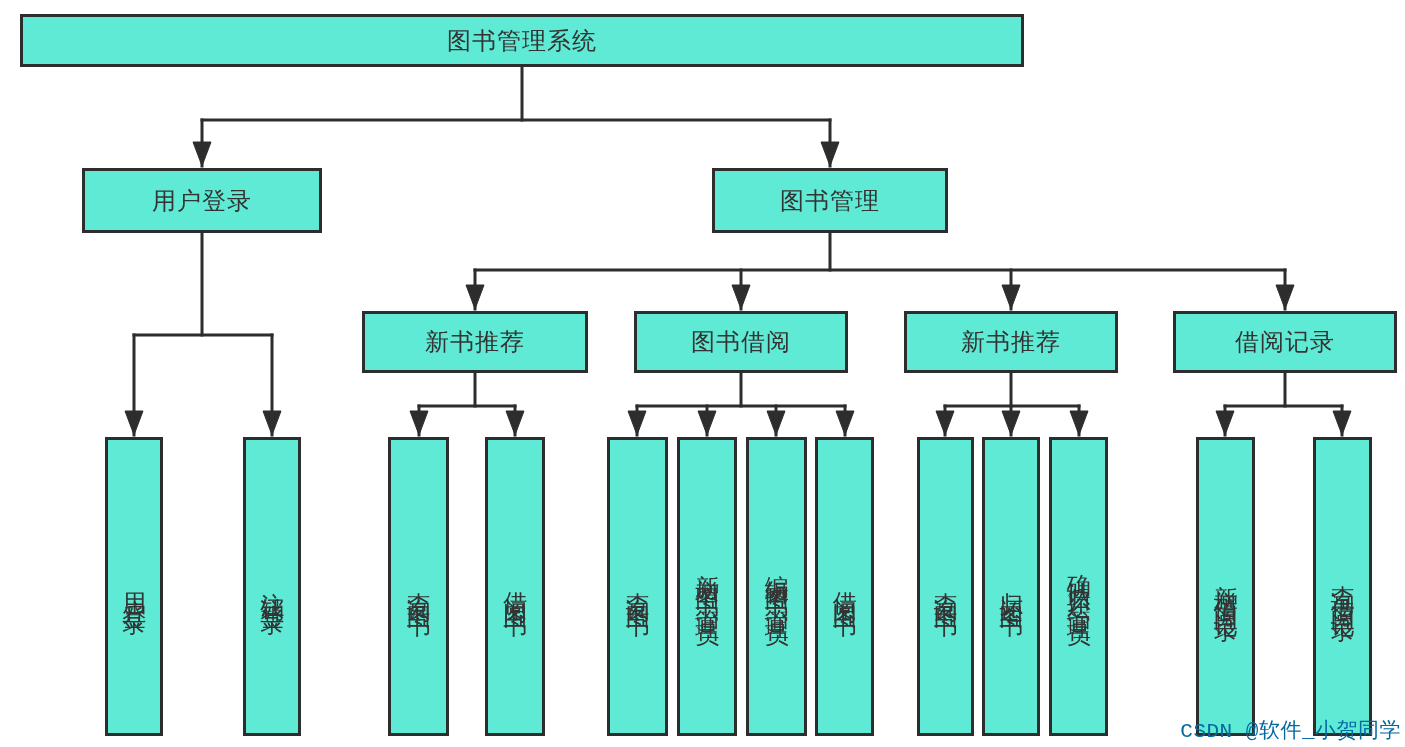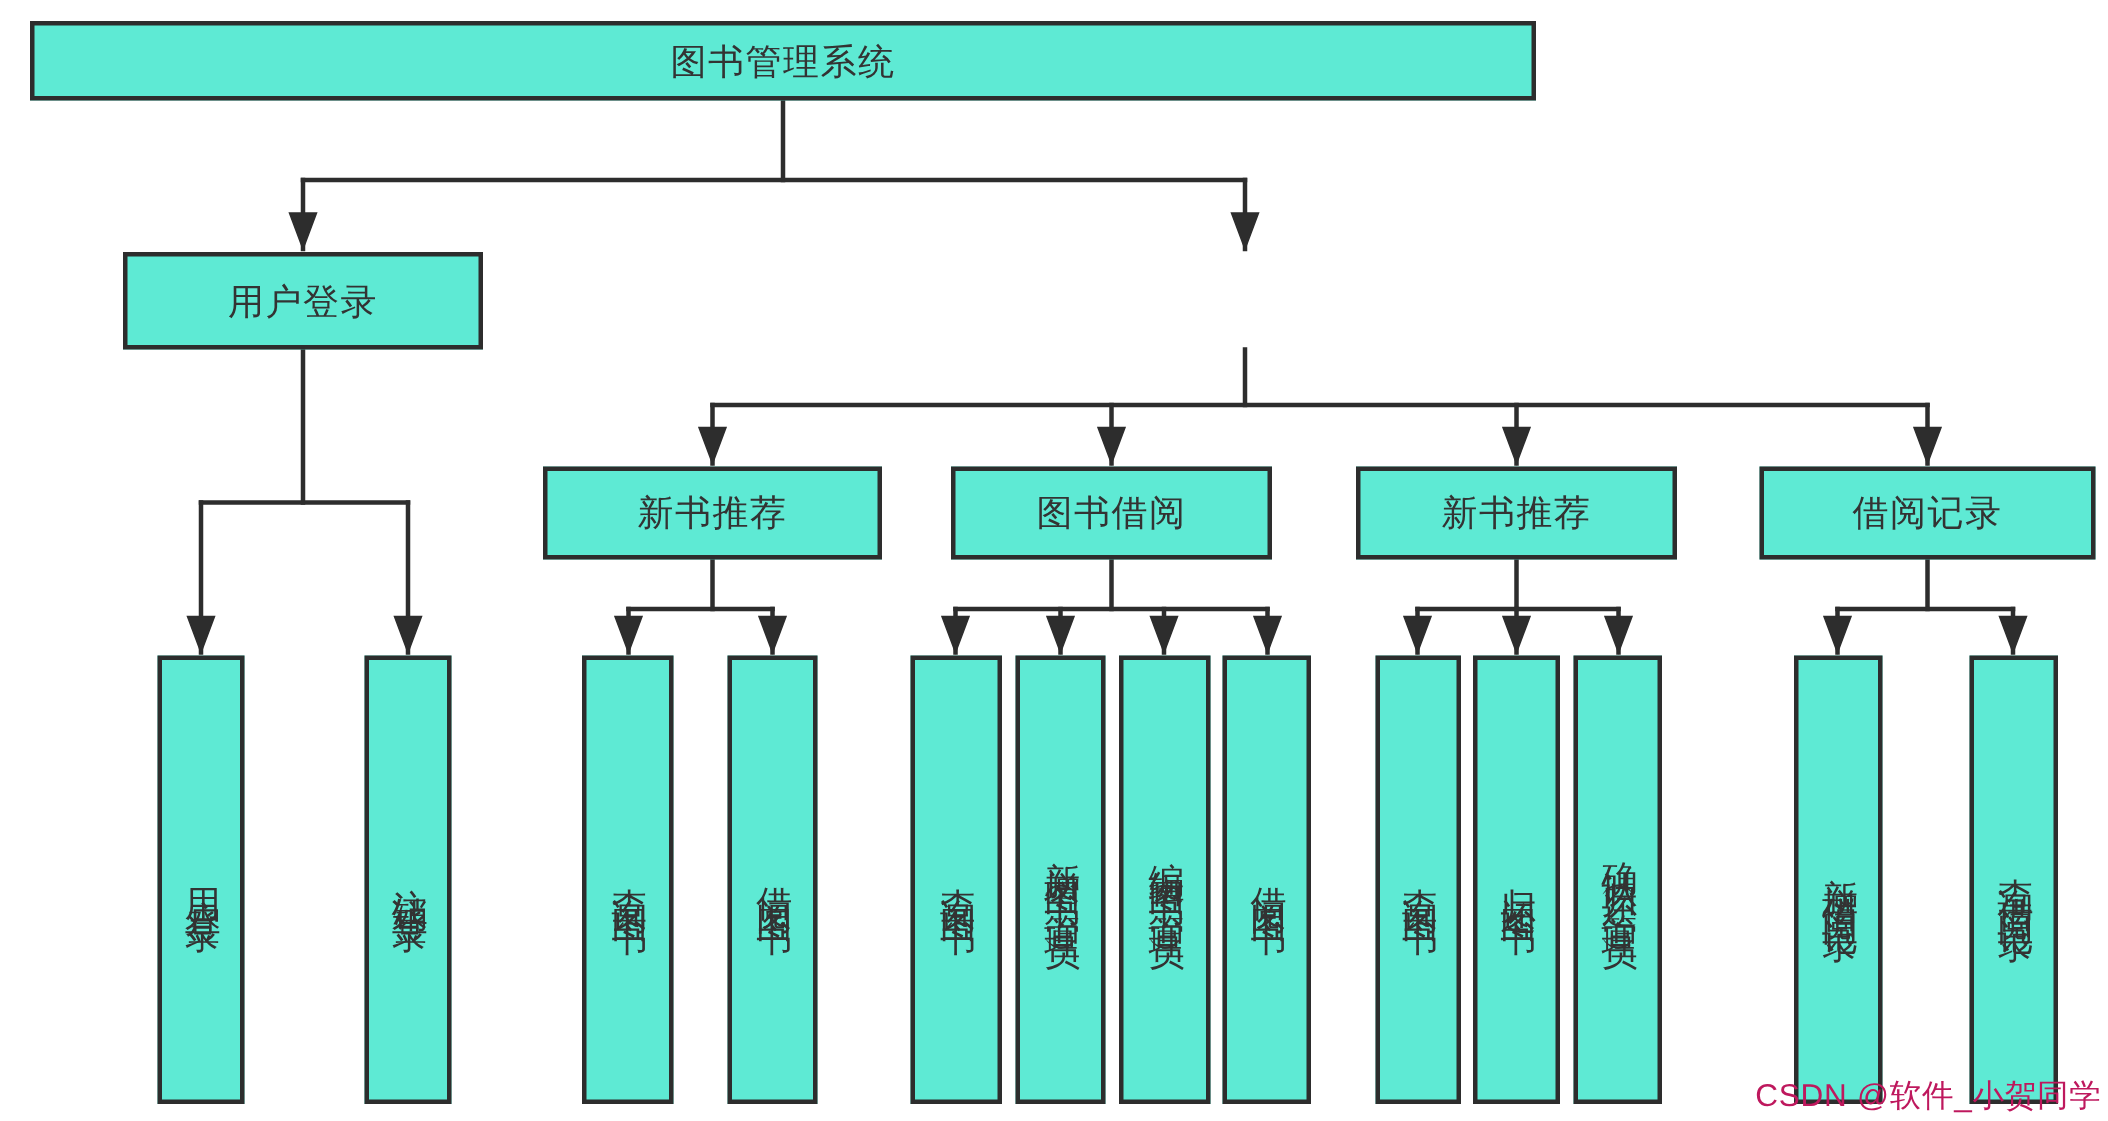--- a/index.html
+++ b/index.html
@@ -12,21 +12,21 @@
     position:absolute; box-sizing:border-box; background:#5eead4;
     border:3px solid #2d2d2d; display:flex; align-items:center; justify-content:center;
     font-size:24px; letter-spacing:1px; color:#333333; z-index:2; text-align:center;
   }
   .vtext {
     writing-mode:vertical-rl; text-orientation:mixed;
     font-size:24px; letter-spacing:7px; line-height:1.1; white-space:nowrap;
   }
   .watermark {
     position:absolute; right:4px; bottom:3px; z-index:3;
-    font-size:21px; letter-spacing:0.5px; color:#be185d;
+    font-size:21px; letter-spacing:0.5px; color:#0369a1;font-family:Liberation Mono, monospace;
   }
 </style>
 </head>
 <body>
 
 <div class="stage">
 
   <svg class="wires" width="1405" height="747" viewBox="0 0 1405 747">
     <defs>
       <marker id="arrow" markerUnits="userSpaceOnUse" markerWidth="27" markerHeight="20" refX="25" refY="10" orient="auto">
@@ -73,20 +73,21 @@
       <path d="M1285,373 V406"></path>
       <path d="M1225,406 H1342"></path>
       <path d="M1225,406 V435" marker-end="url(#arrow)"></path>
       <path d="M1342,406 V435" marker-end="url(#arrow)"></path>
     </g>
   </svg>
 
   <div class="node" style="left:20px; top:14px; width:1004px; height:53px;">图书管理系统</div>
 
   <div class="node" style="left:82px; top:168px; width:240px; height:65px;">用户登录</div>
+  <div class="node" style="left:712px; top:168px; width:236px; height:65px;">图书管理</div>
 
   <div class="node" style="left:362px; top:311px; width:226px; height:62px;">新书推荐</div>
   <div class="node" style="left:634px; top:311px; width:214px; height:62px;">图书借阅</div>
   <div class="node" style="left:904px; top:311px; width:214px; height:62px;">新书推荐</div>
   <div class="node" style="left:1173px; top:311px; width:224px; height:62px;">借阅记录</div>
 
   <div class="node" style="left:105px; top:437px; width:58px; height:299px;">
     <span class="vtext">用户登录</span>
   </div>
   <div class="node" style="left:243px; top:437px; width:58px; height:299px;">

